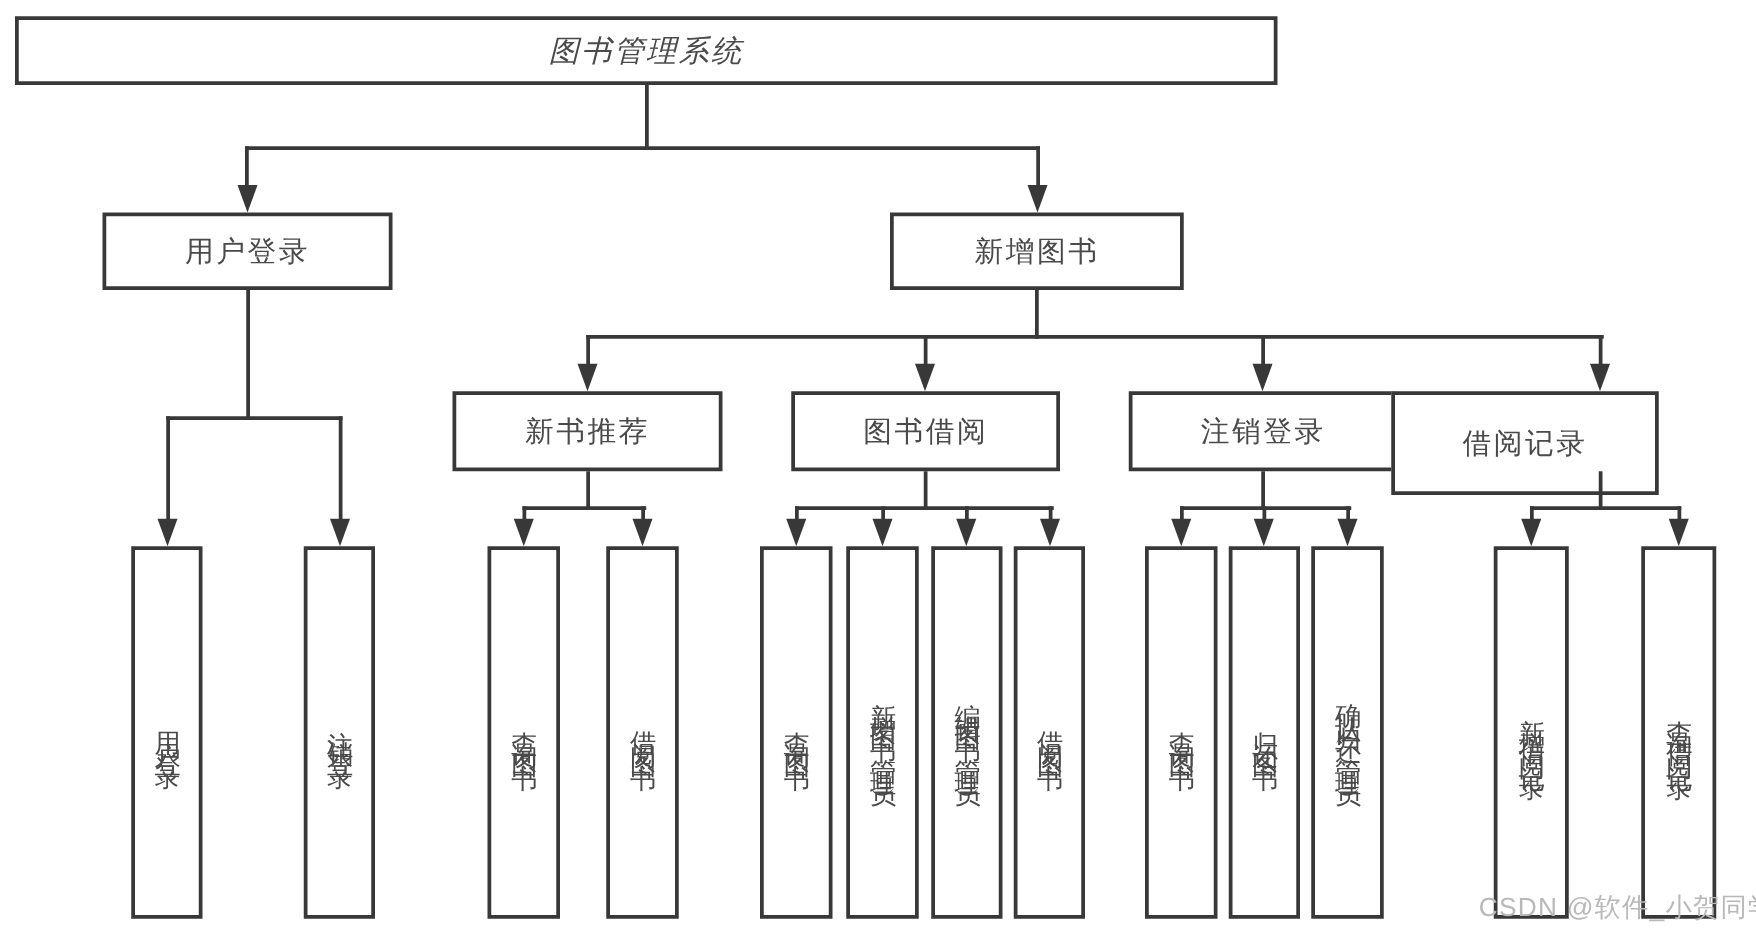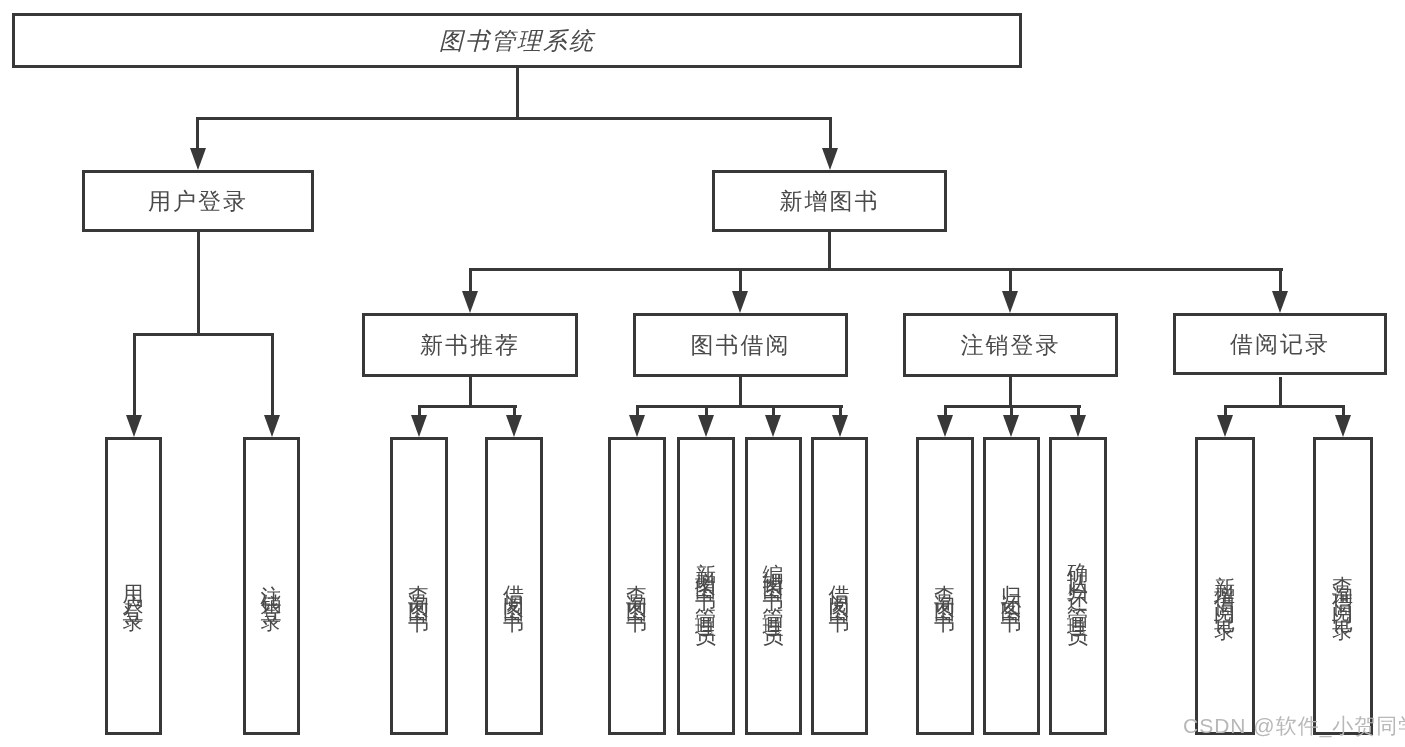--- a/index.html
+++ b/index.html
@@ -94,21 +94,21 @@
 
   <div class="box" style="left:633px;top:313px;width:215px;height:64px;">
     <span class="h-label-sm">图书借阅</span>
   </div>
   <div class="box" style="left:362px;top:313px;width:216px;height:64px;">
     <span class="h-label-sm">新书推荐</span>
   </div>
   <div class="box" style="left:903px;top:313px;width:215px;height:64px;">
     <span class="h-label-sm">注销登录</span>
   </div>
-  <div class="box" style="left:1173px;top:313px;width:214px;height:62px;">
+  <div class="box" style="left:1113px;top:313px;width:214px;height:83px;">
     <span class="h-label-sm">借阅记录</span>
   </div>
 
   <div class="line" style="left:469px;top:377px;width:3px;height:31px;"></div>
   <div class="line" style="left:418px;top:405px;width:99px;height:3px;"></div>
   <div class="line" style="left:418px;top:405px;width:3px;height:12px;"></div>
   <div class="line" style="left:513px;top:405px;width:3px;height:12px;"></div>
   <div class="arrow" style="left:411px;top:415px;"></div>
   <div class="arrow" style="left:506px;top:415px;"></div>
 

